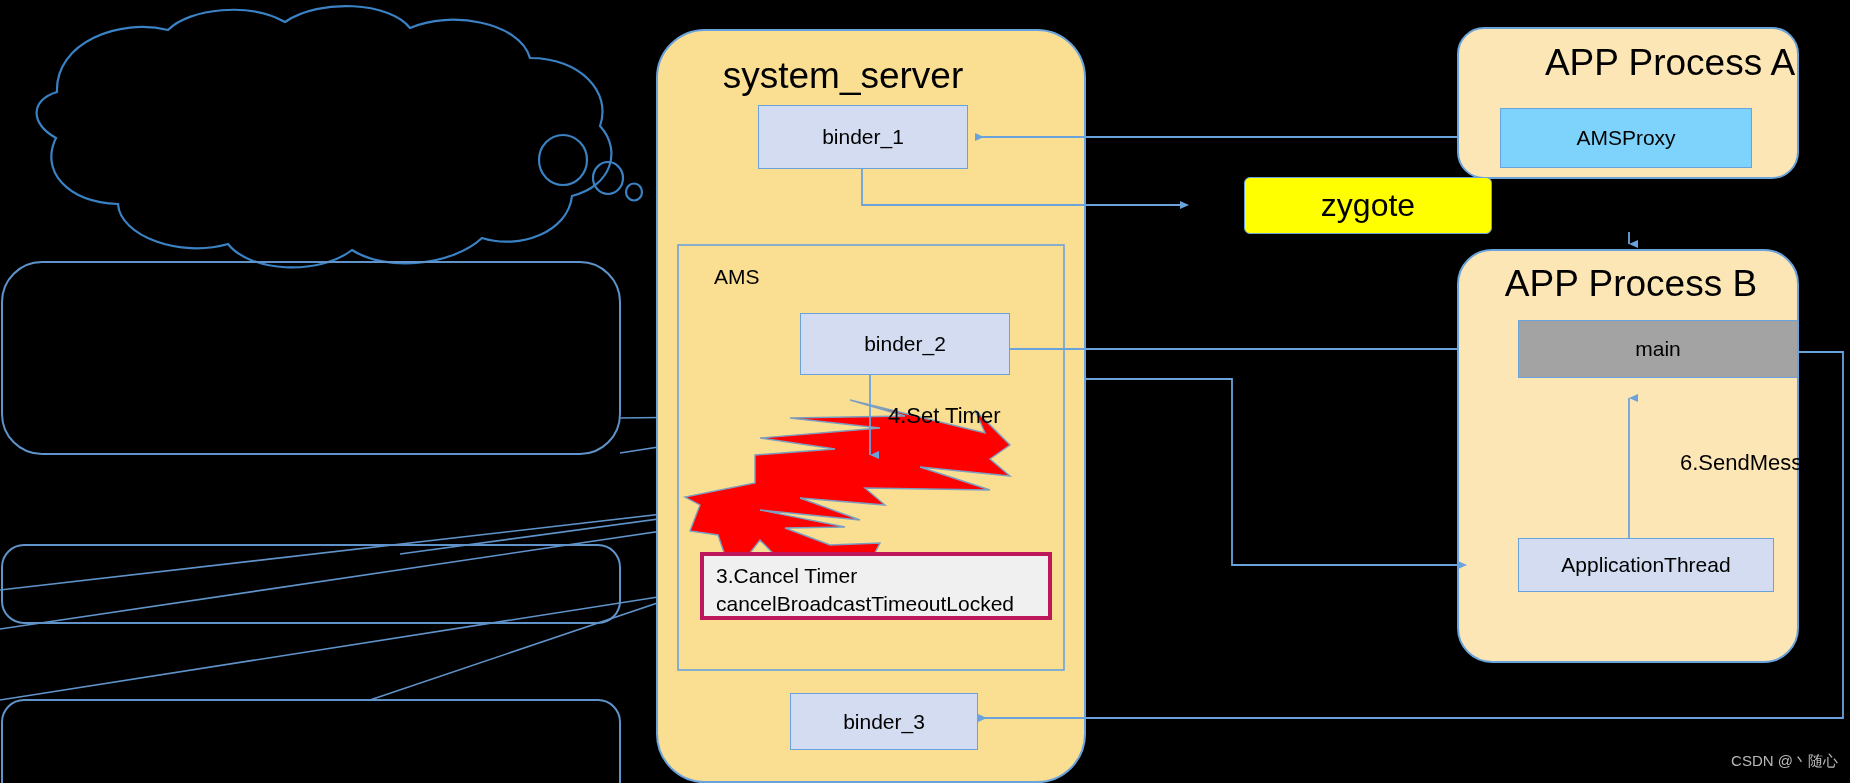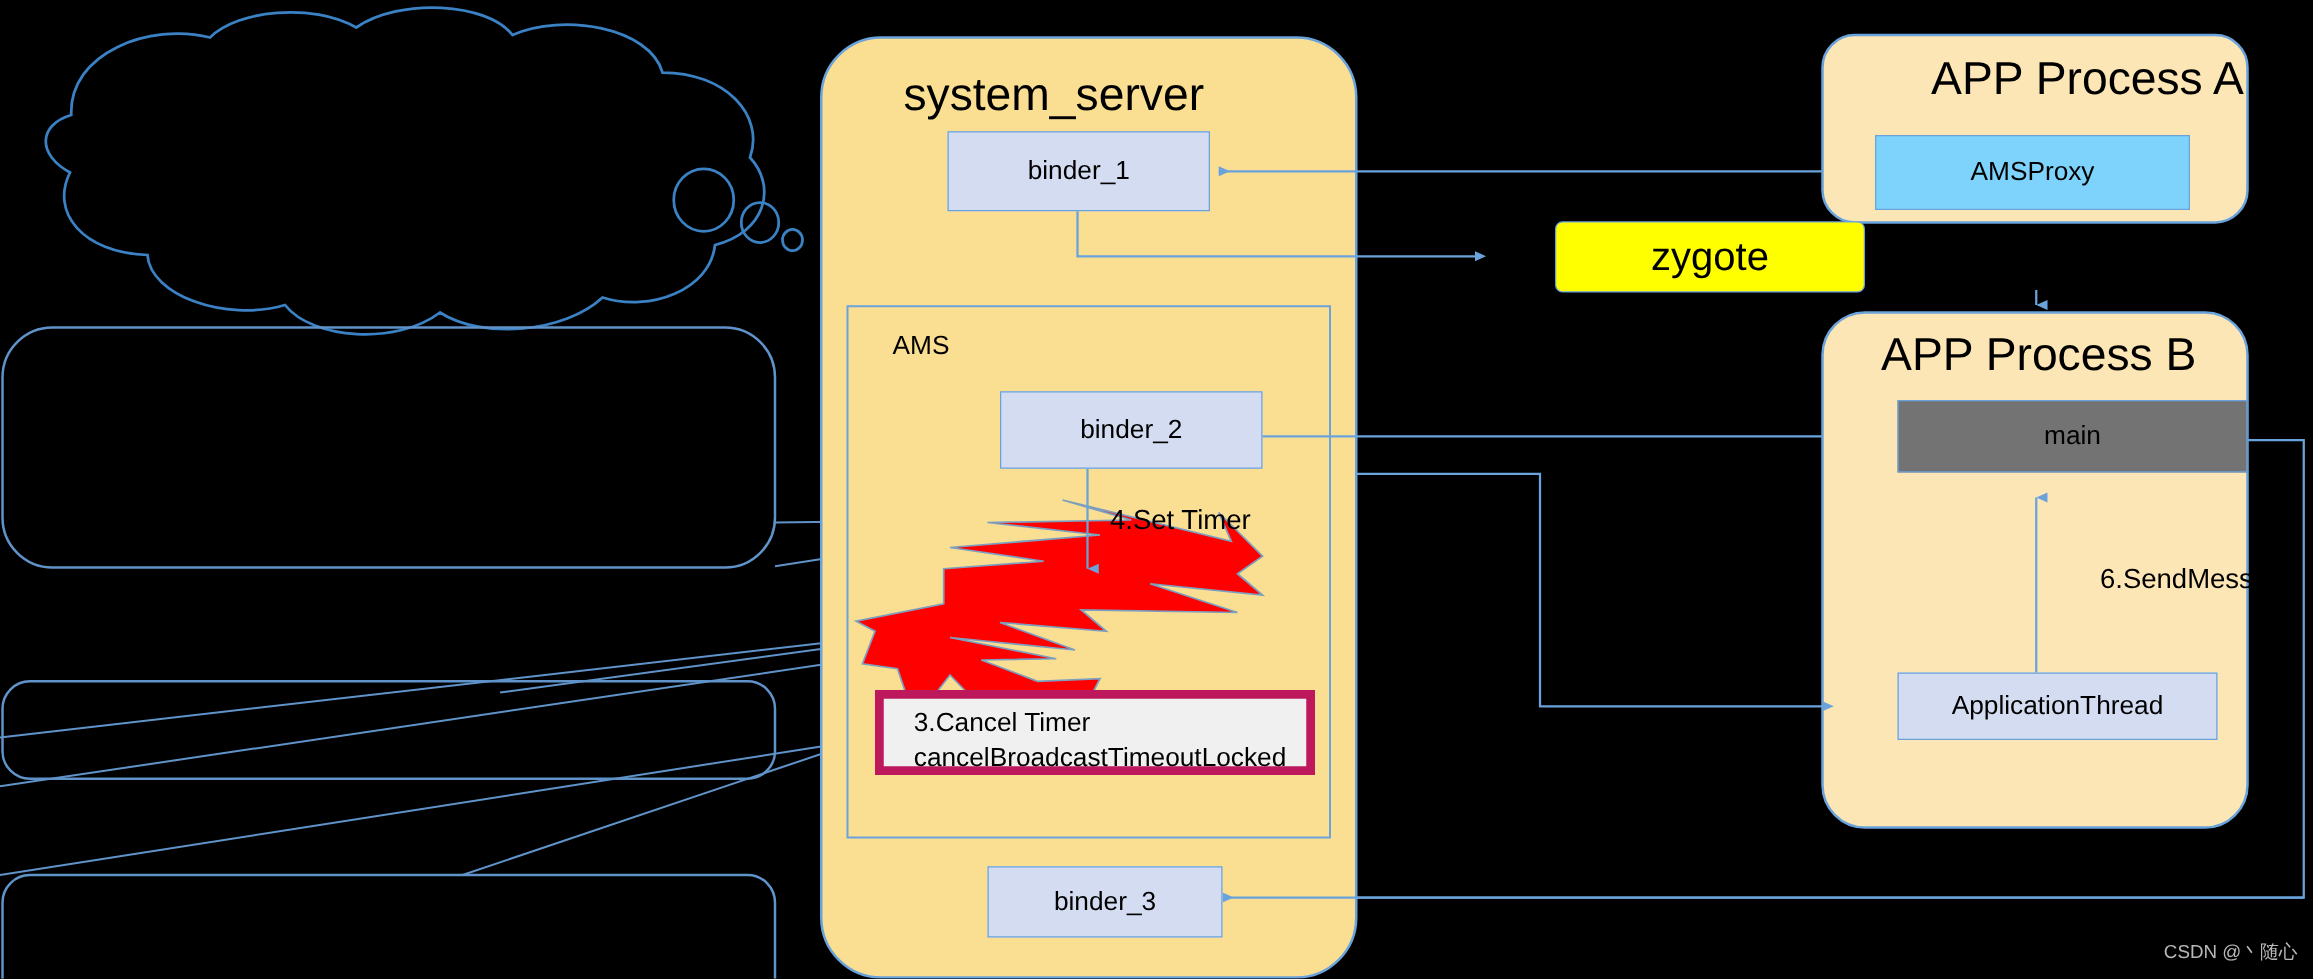--- a/index.html
+++ b/index.html
@@ -11,32 +11,32 @@
     color:#000;font-size:37px;font-family:"Liberation Sans",sans-serif;
     text-align:center;white-space:nowrap;
   }
   .inner-box{
     position:absolute;display:flex;align-items:center;justify-content:center;
     box-sizing:border-box;border:1px solid #6aa3dc;color:#000;
     font-size:21px;font-family:"Liberation Sans",sans-serif;white-space:nowrap;
   }
   .box-binder{background:#d3dcf0;}
   .box-green{background:#7dd3fc;}
-  .box-grey{background:#737373;text-align:right;}
+  .box-grey{background:#a3a3a3;text-align:right;}
   .zygote-box{
     position:absolute;display:flex;align-items:center;justify-content:center;
     background:#ffff00;border:1px solid #6aa3dc;border-radius:6px;
     color:#000;font-size:32px;font-family:"Liberation Sans",sans-serif;
   }
   .ams-label{position:absolute;color:#000;font-size:21px;font-family:"Liberation Sans",sans-serif;}
   .edge-label{position:absolute;color:#000;font-size:22px;font-family:"Liberation Sans",sans-serif;white-space:nowrap;}
   .cancel-box{
-    position:absolute;box-sizing:border-box;background:#f0f0f0;border:7px solid #be185d;
+    position:absolute;box-sizing:border-box;background:#f0f0f0;border:4px solid #be185d;
     color:#000;font-size:21px;font-family:"Liberation Sans",sans-serif;
-    padding:6px 0 0 24px;line-height:1.35;
+    padding:6px 0 0 12px;line-height:1.35;
   }
   .watermark{
     position:absolute;color:#d8d8d8;font-size:15px;opacity:.85;
     font-family:"Liberation Sans",sans-serif;white-space:nowrap;
   }
   .clip-right{position:absolute;overflow:hidden;margin-left:32px;}
 </style>
 </head>
 <body>
 

